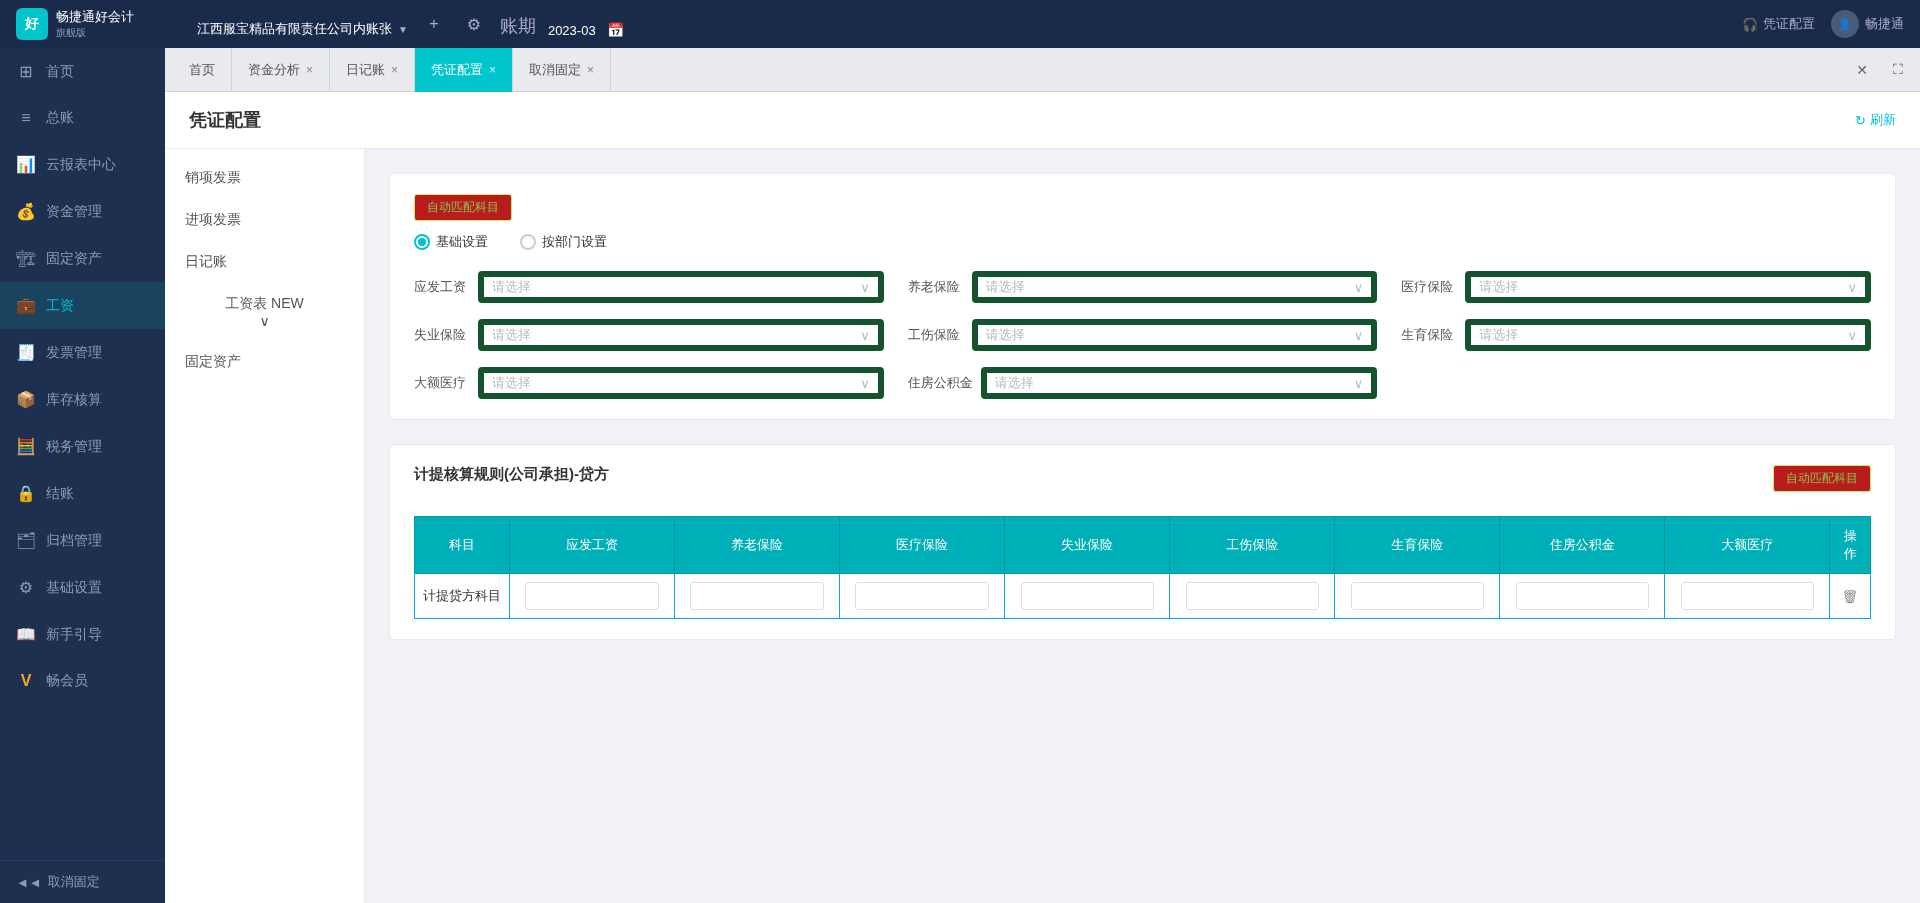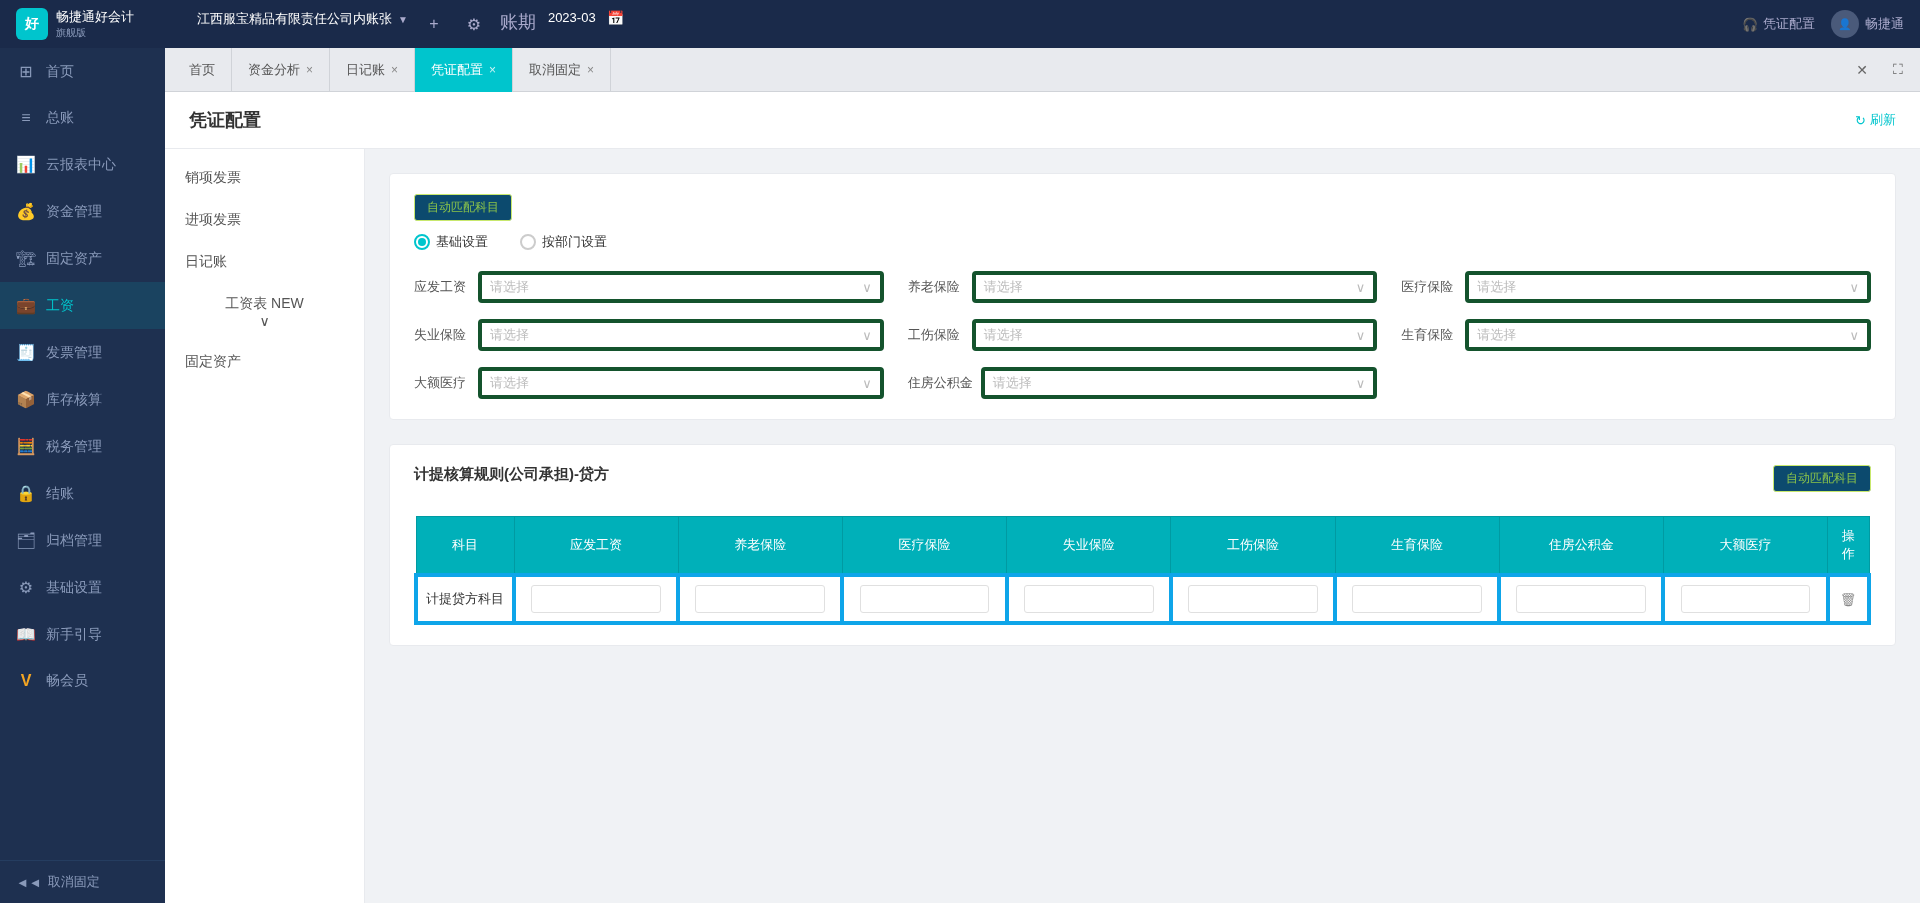--- a/index.html
+++ b/index.html
@@ -23,21 +23,21 @@
     .logo-icon {
       width: 32px; height: 32px;
       background: #00c5cd;
       border-radius: 6px;
       display: flex; align-items: center; justify-content: center;
       color: white; font-size: 14px; font-weight: bold;
     }
     .top-center {
       flex: 1;
       display: flex;
-      align-items: flex-start;
+      align-items: flex-end;
       gap: 12px;
       padding-left: 16px;
     }
     .company-selector {
       display: flex; align-items: center; gap: 6px;
       color: white; font-size: 13px; cursor: pointer;
     }
     .chevron-down { color: #aac; font-size: 10px; }
     .top-icon-btn {
       width: 28px; height: 28px;
@@ -274,33 +274,33 @@
       display: flex; align-items: center; gap: 8px;
     }
     .field-label {
       font-size: 13px; color: #555;
       white-space: nowrap;
       min-width: 56px;
     }
     .field-select {
       flex: 1;
       height: 32px;
-      border: 4px solid #14532d;
+      border: 6px solid #14532d;
       border-radius: 4px;
       background: white;
       padding: 0 8px;
       font-size: 13px;
       color: #bbb;
       display: flex; align-items: center; justify-content: space-between;
       cursor: pointer;
     }
     .auto-match-btn {
       float: right;
       margin-bottom: 12px;
-      background: #0c4a6e;
+      background: #b91c1c;
       border: 1px solid #c8e86d;
       color: #8bc34a;
       padding: 4px 12px;
       font-size: 12px;
       border-radius: 3px;
       cursor: pointer;
     }
     .section-header {
       display: flex; align-items: flex-start; justify-content: space-between;
     }
@@ -317,21 +317,21 @@
       padding: 10px 8px;
       font-size: 13px;
       font-weight: normal;
       text-align: center;
       border: 1px solid #009aa2;
     }
     .data-table td {
       padding: 8px;
       font-size: 13px;
       color: #333;
-      border: 4px solid #0ea5e9;
+      border: 1px solid #0ea5e9;
       text-align: center;
     }
     .data-table td input {
       width: 90%;
       height: 28px;
       border: 1px solid #e0e0e0;
       border-radius: 3px;
       padding: 0 6px;
       font-size: 13px;
     }

